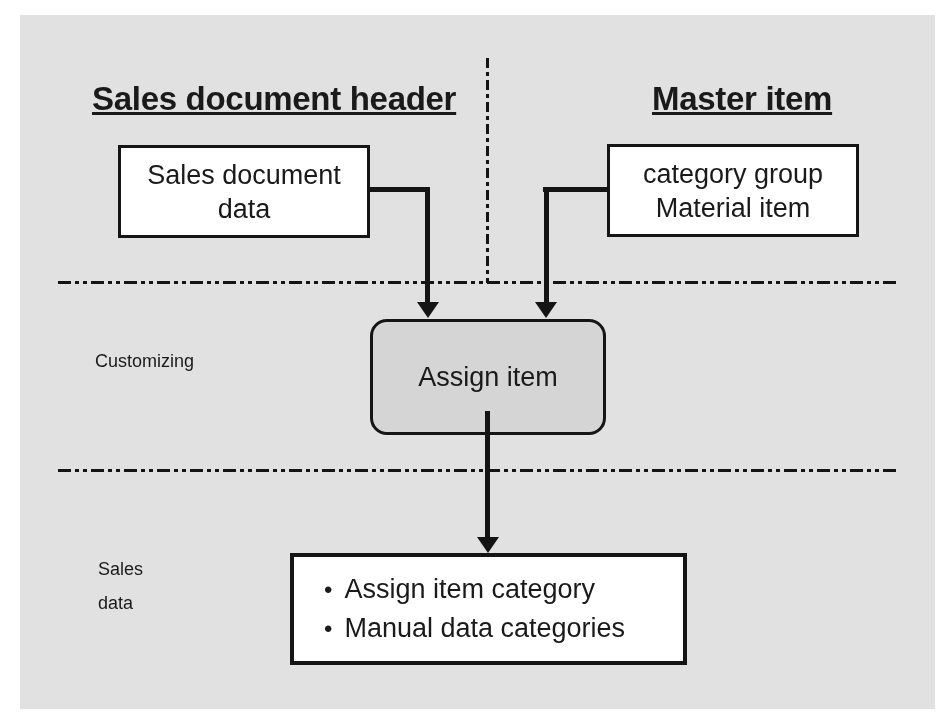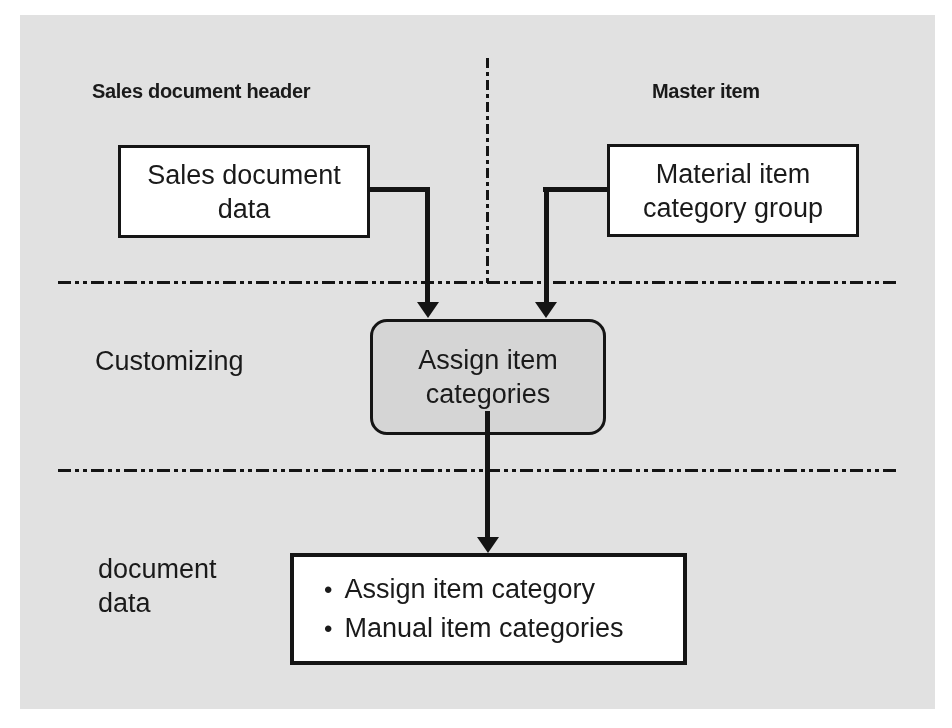--- a/index.html
+++ b/index.html
@@ -19,31 +19,32 @@
   .canvas {
     position: absolute;
     left: 20px;
     top: 15px;
     width: 915px;
     height: 694px;
     background: #e1e1e1;
   }
   .hdr {
     position: absolute;
-    font-size: 20px;
+    font-size: 33px;
     font-weight: bold;
     letter-spacing: -0.3px;
     white-space: nowrap;
+    text-decoration: underline;
   }
   .hdr-left { left: 92px; top: 80px; }
   .hdr-right { left: 652px; top: 80px; }
 
   .rowlabel {
     position: absolute;
-    font-size: 27px;
+    font-size: 18px;
     line-height: 34px;
     white-space: nowrap;
   }
   .lbl-customizing { left: 95px; top: 344px; }
   .lbl-item { left: 98px; top: 552px; }
 
   .box {
     position: absolute;
     box-sizing: border-box;
     background: #ffffff;
@@ -138,53 +139,52 @@
 
   <div class="hdr hdr-left">Sales document header</div>
   <div class="hdr hdr-right">Master item</div>
 
   <div class="dashV"></div>
   <div class="dashH dash-1"></div>
   <div class="dashH dash-2"></div>
 
   <div class="rowlabel lbl-customizing">Customizing</div>
   <div class="rowlabel lbl-item">
-    <div>document</div>
+    <div>Sales</div>
     <div>data</div>
   </div>
 
   <div class="box box-sales-type">
     <div>Sales document</div>
     <div>data</div>
   </div>
   <div class="box box-material">
+    <div>category group</div>
     <div>Material item</div>
-    <div>category group</div>
   </div>
 
   <div class="seg seg-left-h"></div>
   <div class="seg seg-left-v"></div>
   <div class="arrowhead ah-left"></div>
 
   <div class="seg seg-right-h"></div>
   <div class="seg seg-right-v"></div>
   <div class="arrowhead ah-right"></div>
 
   <div class="box box-assign">
     <div>Assign item</div>
-    <div>categories</div>
   </div>
 
   <div class="seg seg-mid-v"></div>
   <div class="arrowhead ah-mid"></div>
 
   <div class="box box-result">
     <div class="bullet-row">
       <span class="bullet-glyph">•</span>
       <span>Assign item category</span>
     </div>
     <div class="bullet-row">
       <span class="bullet-glyph">•</span>
-      <span>Manual item categories</span>
+      <span>Manual data categories</span>
     </div>
   </div>
 
 </div>
 
 </body></html>

